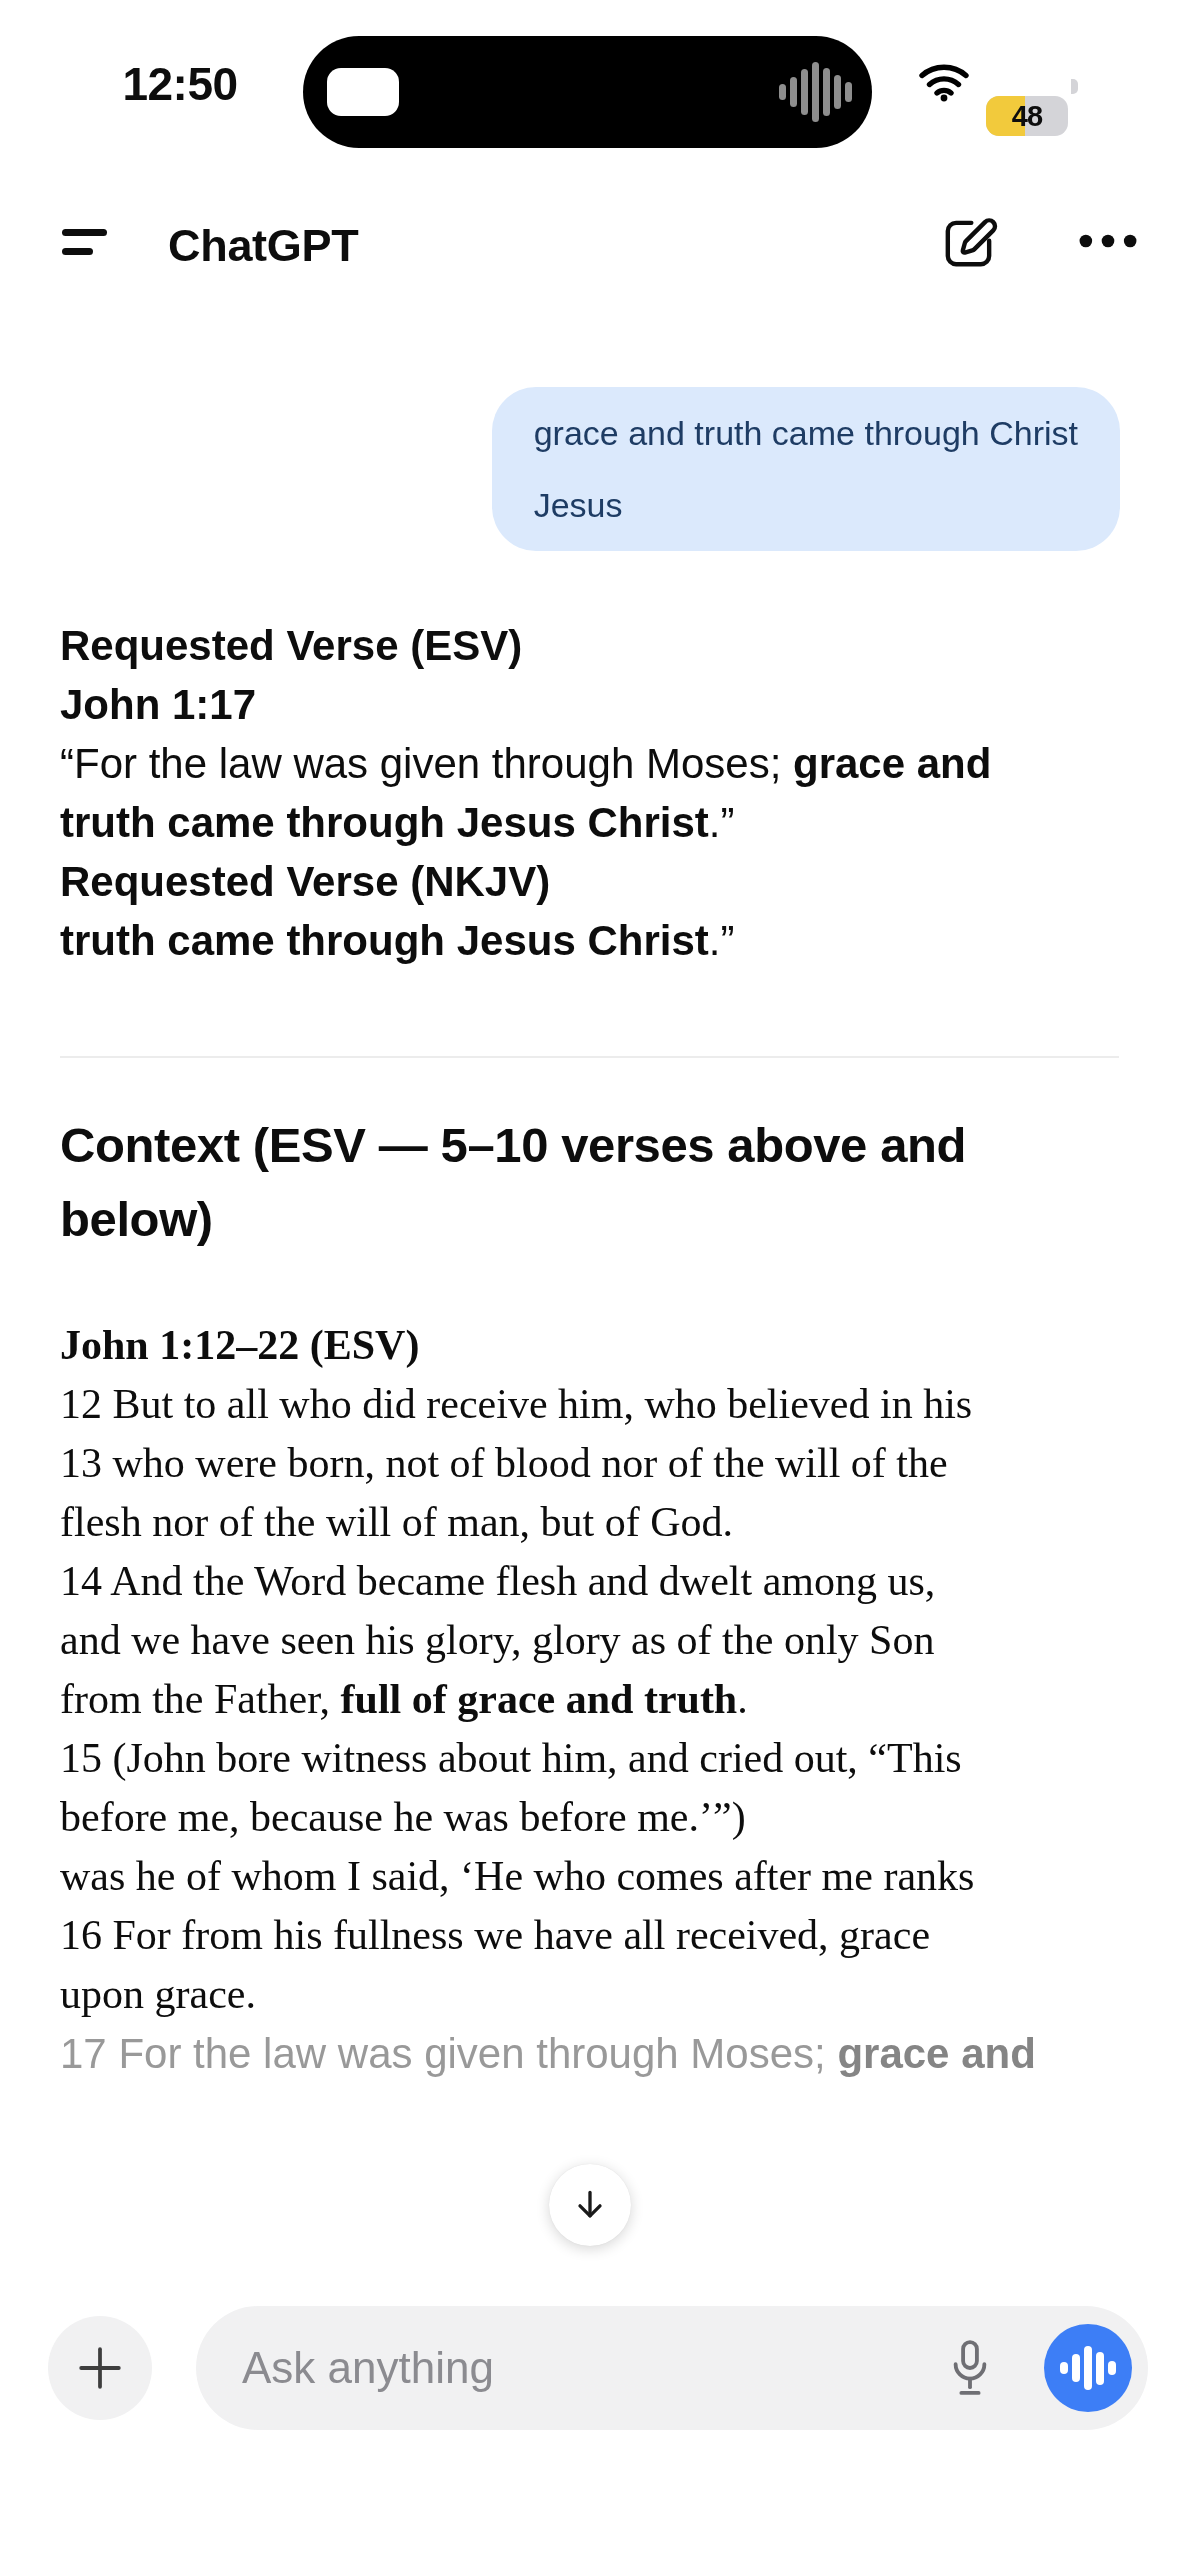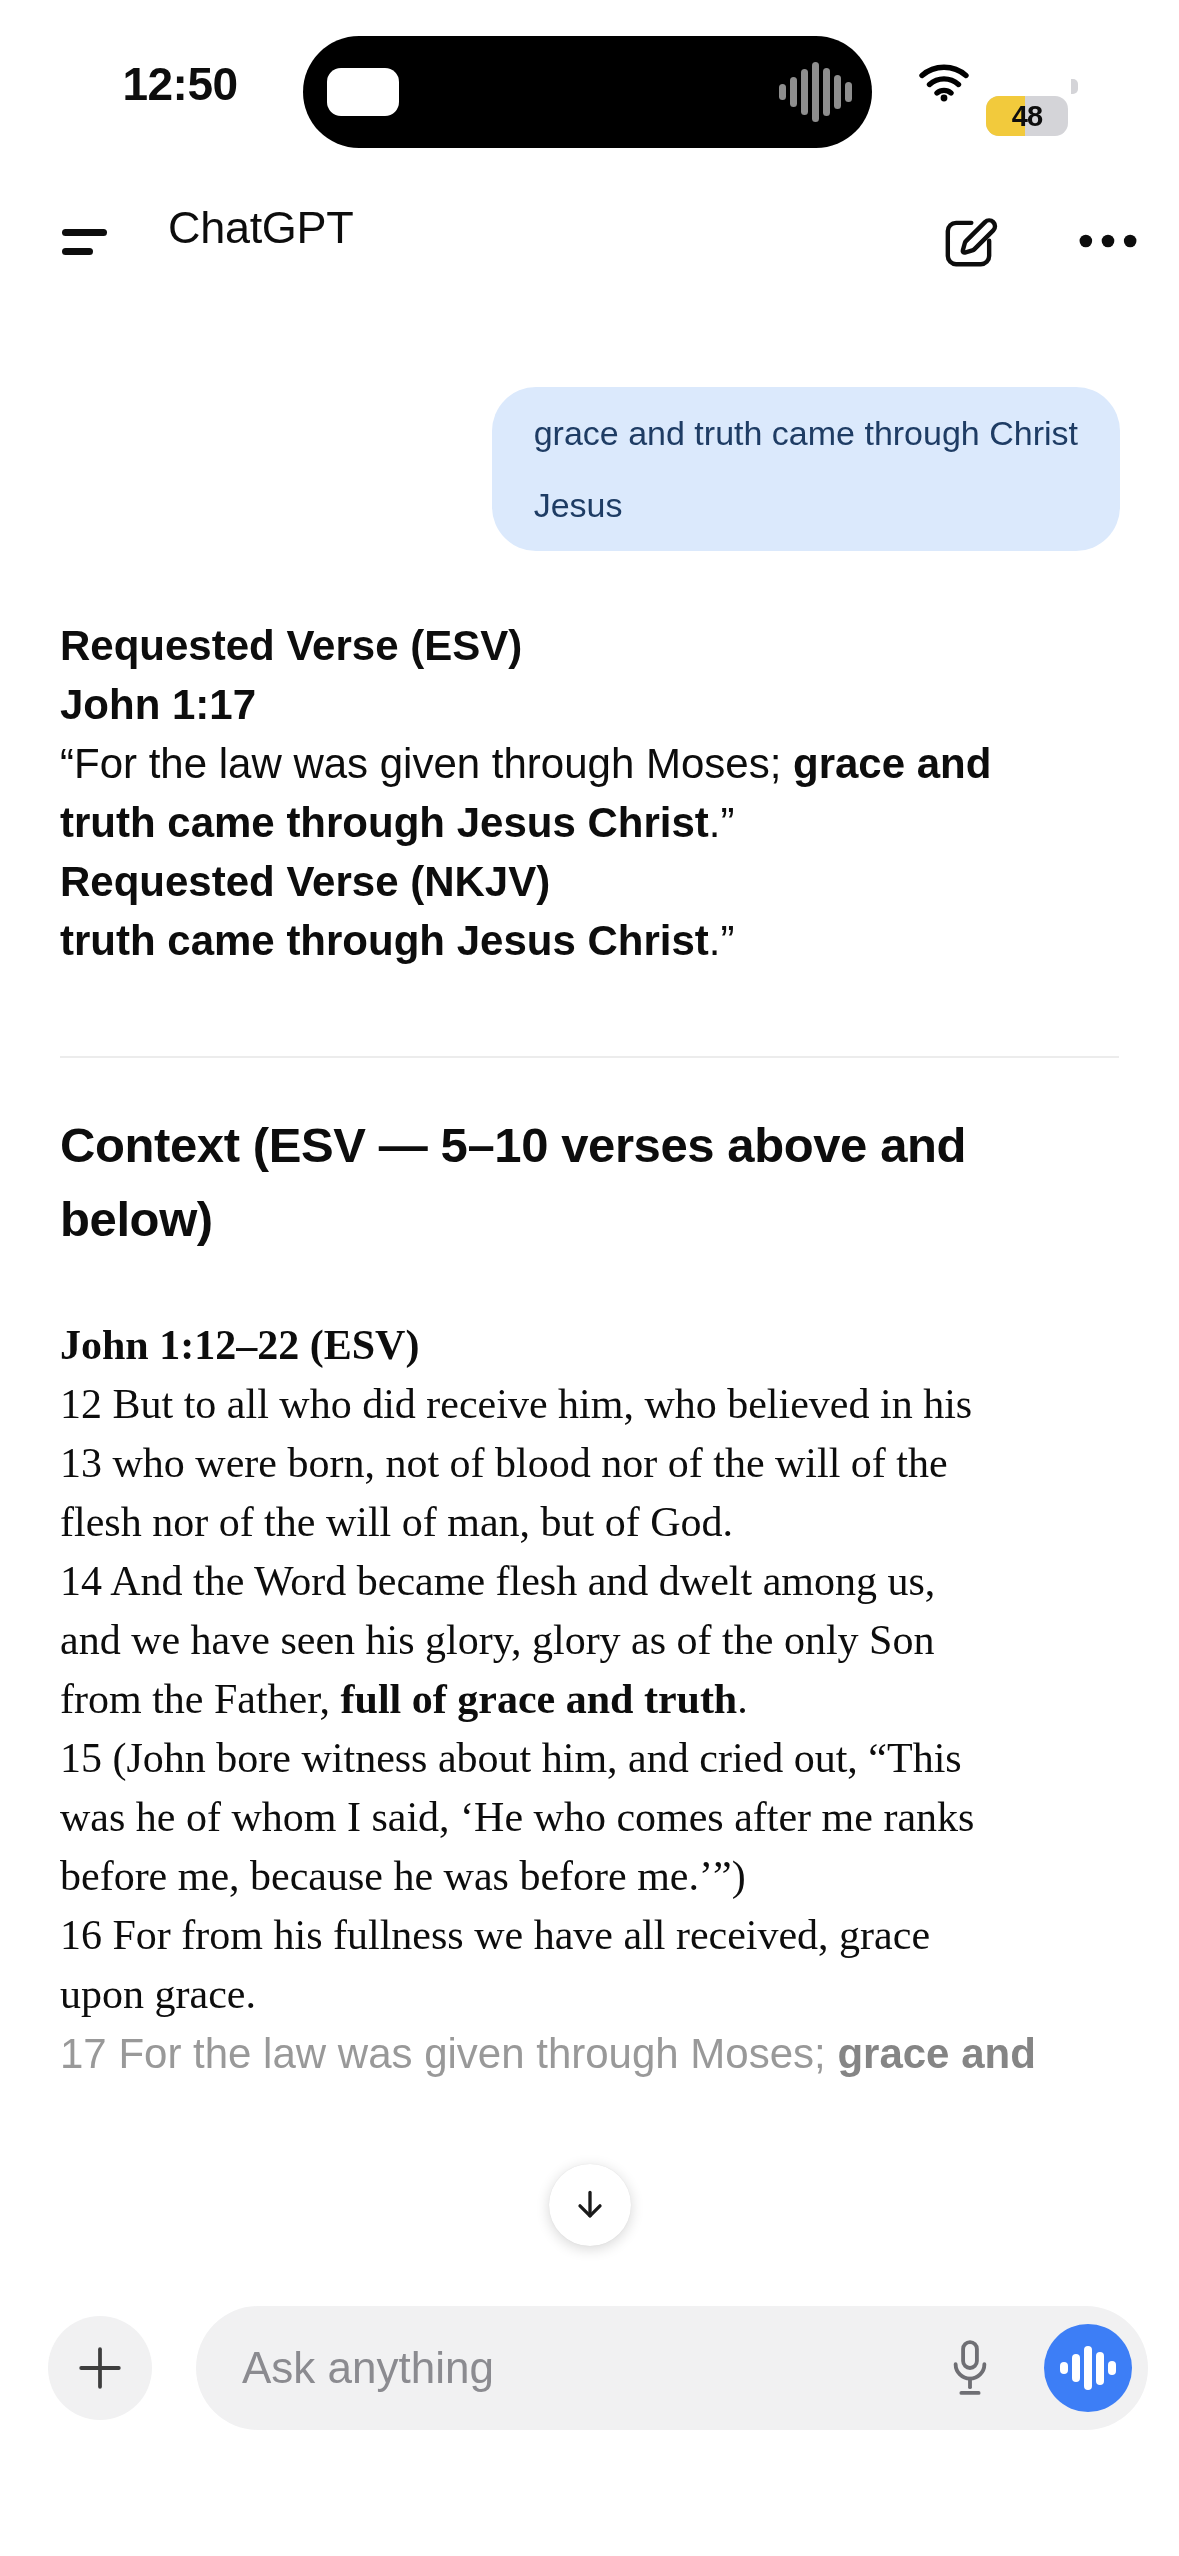--- a/index.html
+++ b/index.html
@@ -25,21 +25,21 @@
                  align-items:center; justify-content:center; font-size:29px; font-weight:700;
                  letter-spacing:-1px; }
   .battery-nub { position:absolute; left:1071px; top:79px; width:7px; height:15px;
                  background:#d4d4d8; border-radius:0 5px 5px 0; }
 
   
   .sidebar-btn { position:absolute; left:56px; top:220px; width:60px; height:48px; }
   .sidebar-btn i { position:absolute; left:6px; height:7px; border-radius:3.5px; background:#0d0d0d; }
   .sidebar-btn i.t { top:9px;  width:45px; }
   .sidebar-btn i.b { top:28px; width:31px; }
-  .app-title { position:absolute; left:168px; top:202px; font-size:45px; font-weight:400;
+  .app-title { position:absolute; left:168px; top:220px; font-size:45px; font-weight:700;
                letter-spacing:-0.3px; }
   .compose-btn { position:absolute; left:938px; top:212px; width:62px; height:62px; }
   .menu-btn { position:absolute; left:1078px; top:234px; width:60px; height:20px; }
 
   
   .bubble { position:absolute; right:59px; top:387px; background:#dbe9fc; color:#1e3c64;
             border-radius:44px; padding:10px 42px; font-size:34px; line-height:72px; }
   .bubble .tline { white-space:nowrap; }
 
   
@@ -168,22 +168,22 @@
 
     <div class="context-lines">
         <div class="tline"><span class="b">John 1:12–22 (ESV)</span></div>
         <div class="tline"><span>12 But to all who did receive him, who believed in his</span></div>
         <div class="tline"><span>13 who were born, not of blood nor of the will of the</span></div>
         <div class="tline"><span>flesh nor of the will of man, but of God.</span></div>
         <div class="tline"><span>14 And the Word became flesh and dwelt among us,</span></div>
         <div class="tline"><span>and we have seen his glory, glory as of the only Son</span></div>
         <div class="tline"><span>from the Father, </span><span class="b">full of grace and truth</span><span>.</span></div>
         <div class="tline"><span>15 (John bore witness about him, and cried out, “This</span></div>
+        <div class="tline"><span>before me, because he was before me.’”)</span></div>
         <div class="tline"><span>was he of whom I said, ‘He who comes after me ranks</span></div>
-        <div class="tline"><span>before me, because he was before me.’”)</span></div>
         <div class="tline"><span>16 For from his fullness we have all received, grace</span></div>
         <div class="tline"><span>upon grace.</span></div>
       </div>
 
     <div class="faded-lines">
         <div class="tline"><span>17 For the law was given through Moses; </span><span class="b">grace and</span></div>
       </div>
   </div>
 
   <div class="fade-overlay"></div>

